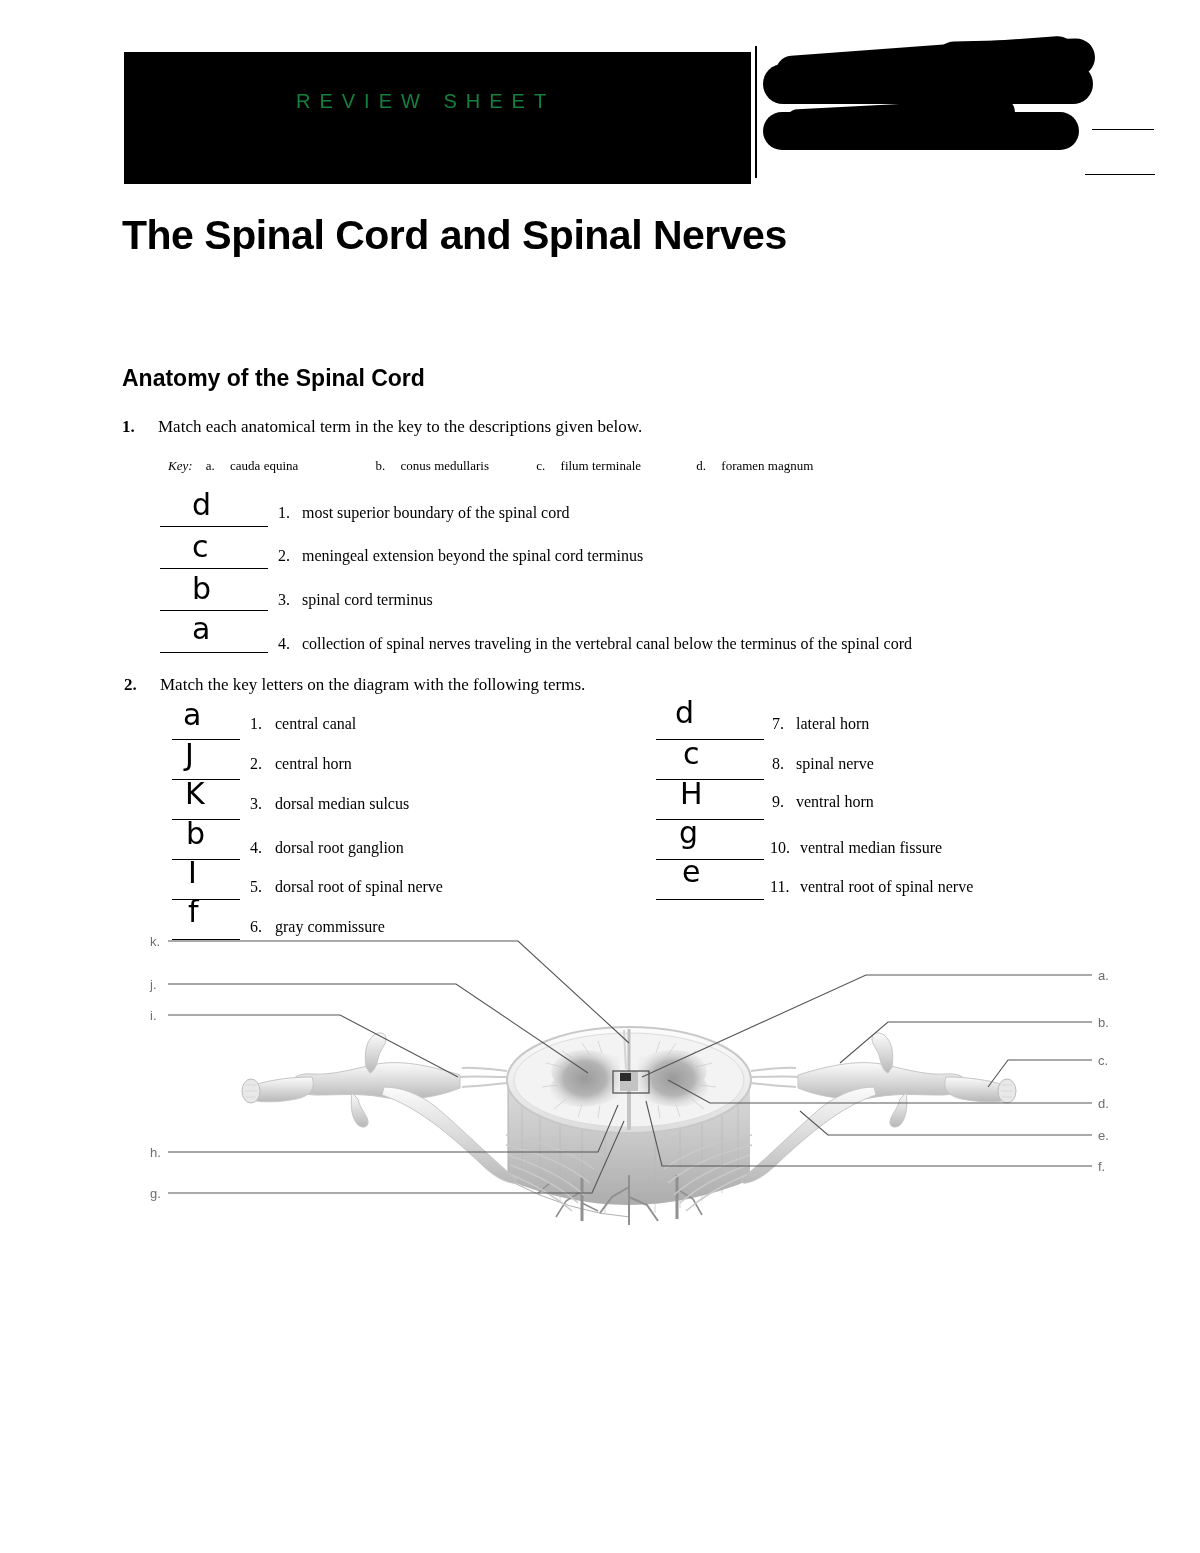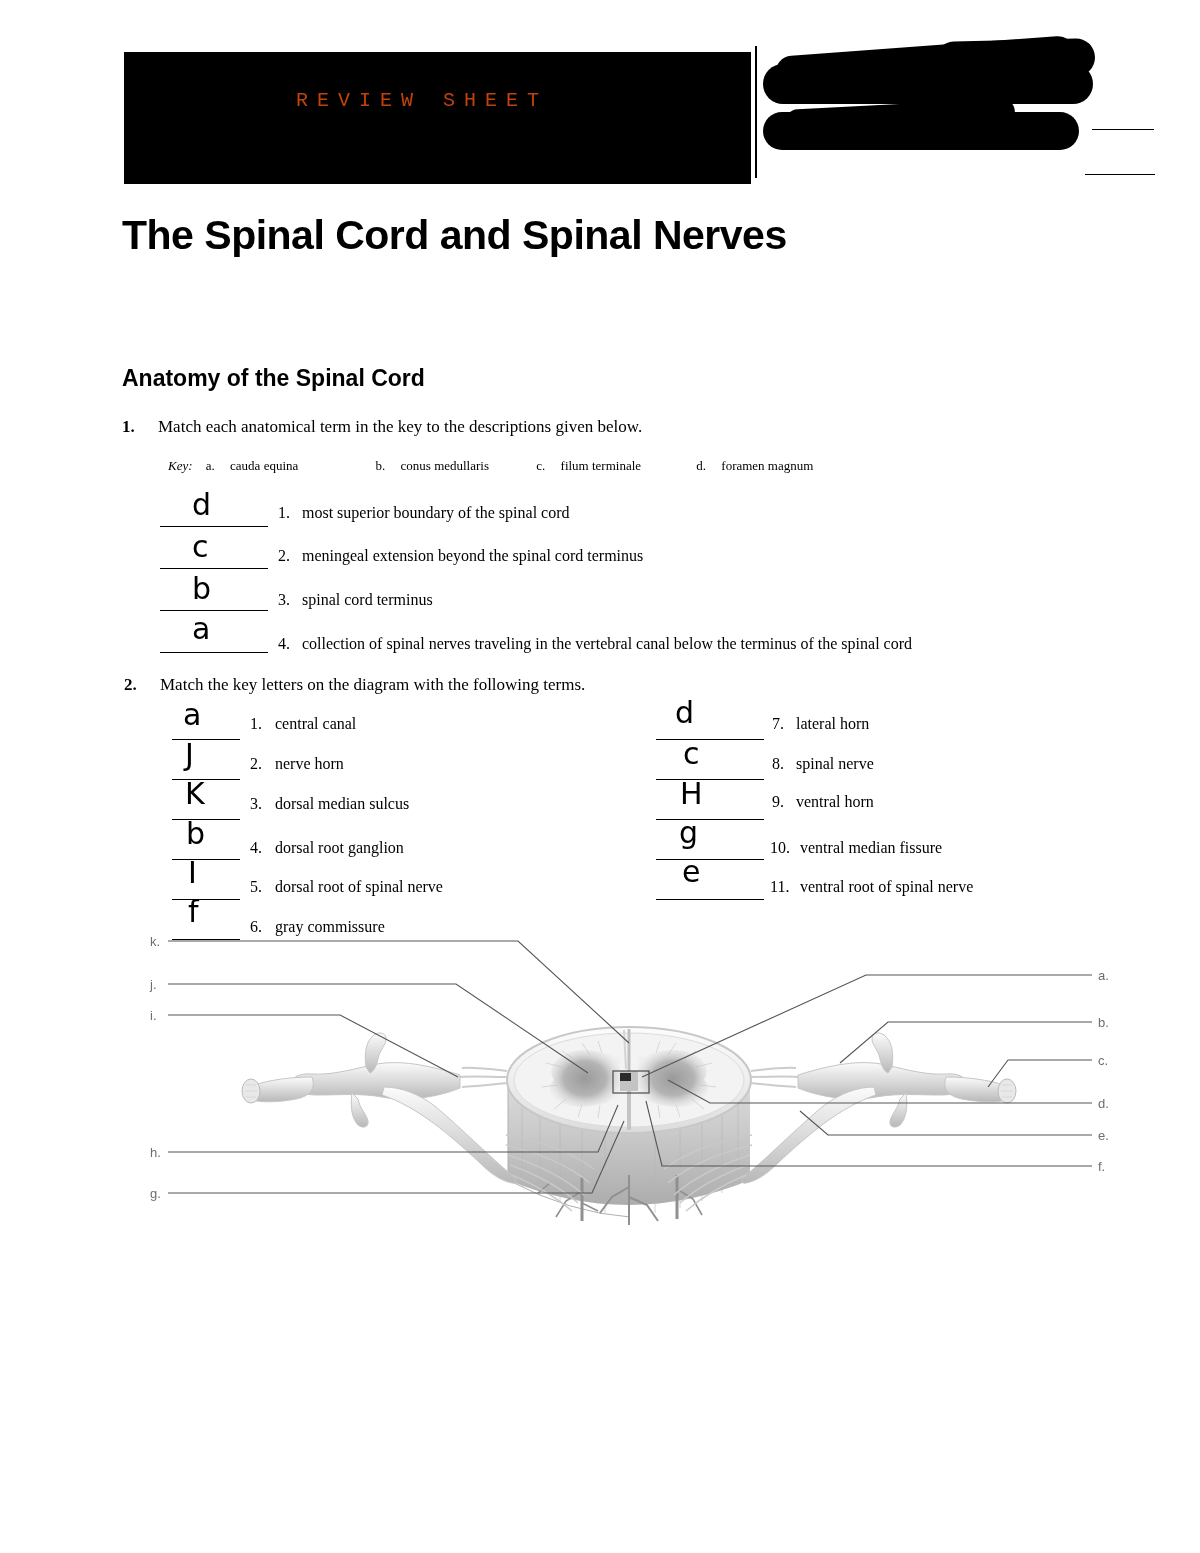--- a/index.html
+++ b/index.html
@@ -34,22 +34,22 @@
     font-weight: bold;
     font-size: 104px;
     line-height: 100px;
     letter-spacing: -3px;
     color: #ffffff;
   }
   #banner-lines {
     position: absolute;
     left: 172px;
     top: 34px;
-    font-family: Liberation Mono, monospace;
-    color: #c2410c;
+    font-family: Liberation Sans, sans-serif;
+    color: #15803d;
   }
   #banner-review {
     font-size: 20px;
     font-weight: normal;
     letter-spacing: 9px;
     line-height: 30px;
   }
   #banner-exercise {
     font-size: 17px;
     font-weight: normal;
@@ -295,21 +295,21 @@
 <div class="ans-row">
   <div class="ans-blank" style="left:172px; top:699px; width:68px; height:40px;"></div>
   <div class="ans-hand" style="left:183px; top:700px;">a</div>
   <div class="ans-label" style="left:250px; top:715px;">1.</div>
   <div class="ans-label" style="left:275px; top:715px;">central canal</div>
 </div>
 <div class="ans-row">
   <div class="ans-blank" style="left:172px; top:739px; width:68px; height:40px;"></div>
   <div class="ans-hand" style="left:185px; top:740px;">J</div>
   <div class="ans-label" style="left:250px; top:755px;">2.</div>
-  <div class="ans-label" style="left:275px; top:755px;">nerve horn</div>
+  <div class="ans-label" style="left:275px; top:755px;">central horn</div>
 </div>
 <div class="ans-row">
   <div class="ans-blank" style="left:172px; top:779px; width:68px; height:40px;"></div>
   <div class="ans-hand" style="left:185px; top:779px;">K</div>
   <div class="ans-label" style="left:250px; top:795px;">3.</div>
   <div class="ans-label" style="left:275px; top:795px;">dorsal median sulcus</div>
 </div>
 <div class="ans-row">
   <div class="ans-blank" style="left:172px; top:819px; width:68px; height:40px;"></div>
   <div class="ans-hand" style="left:186px; top:819px;">b</div>

